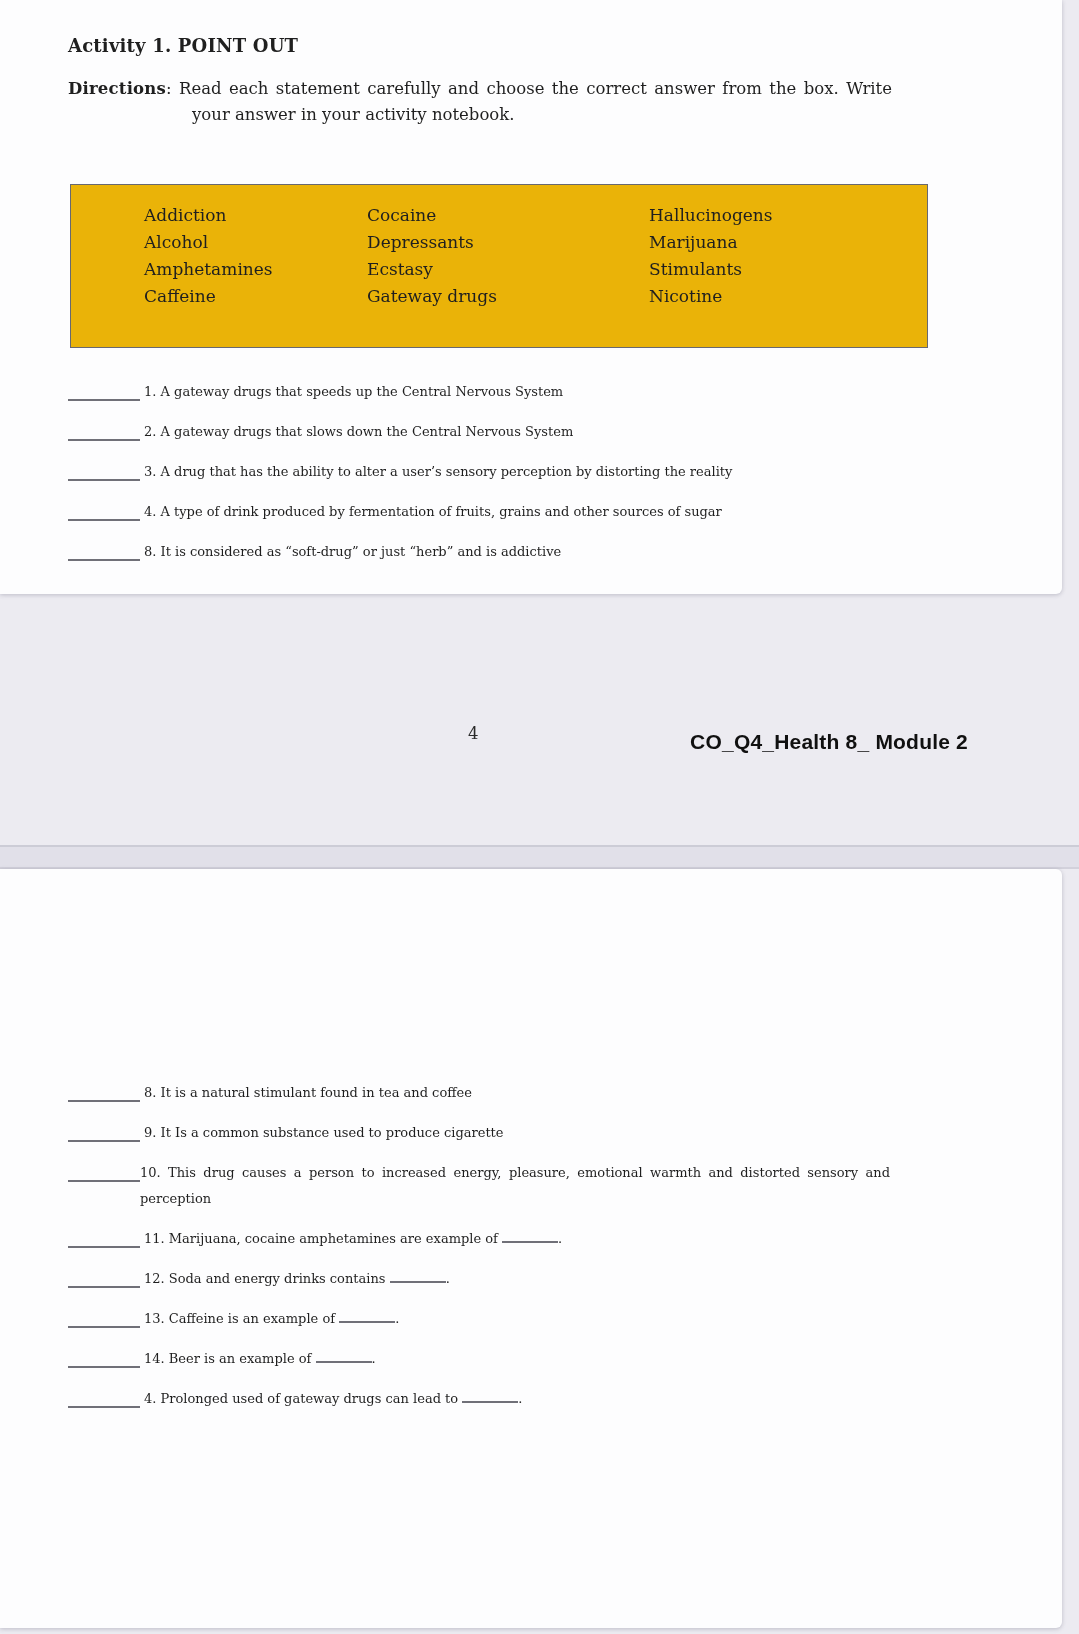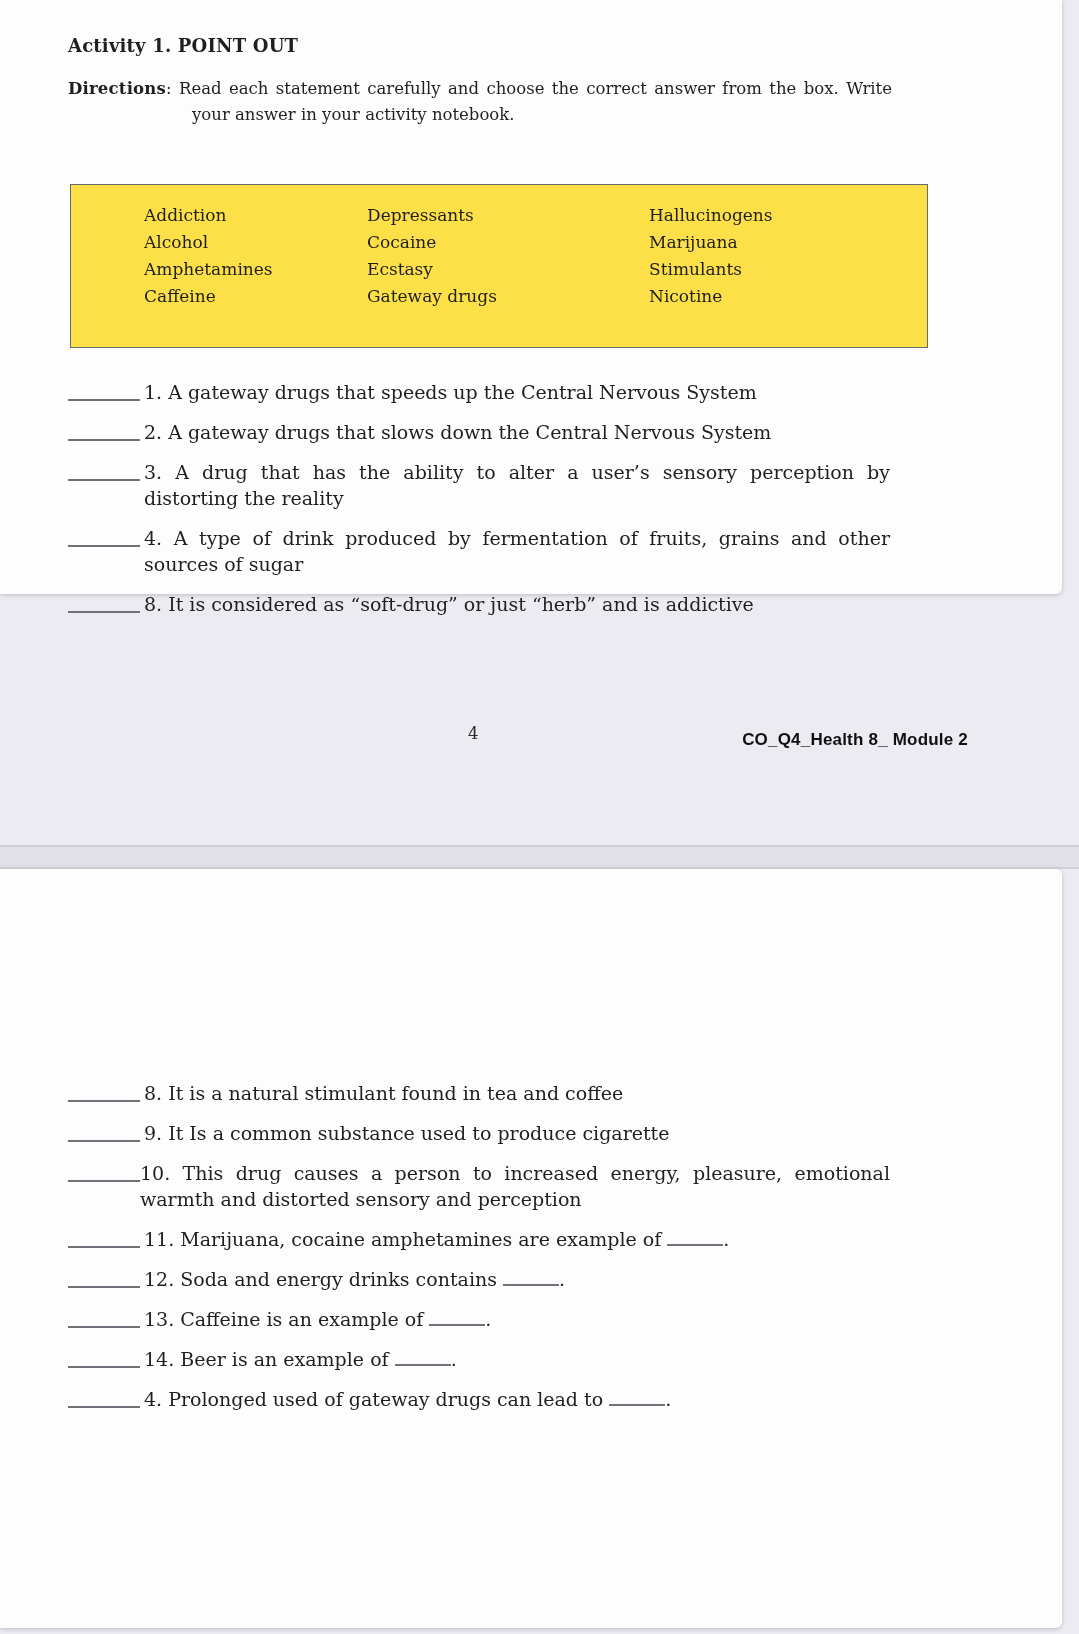--- a/index.html
+++ b/index.html
@@ -48,49 +48,49 @@
   .dir-label { font-weight: bold; letter-spacing: .2px; }
 
   .word-box {
     margin-top: 56px; margin-left: 2px;
     width: 858px; height: 164px;
     border: 1px solid #686870;
     box-sizing: border-box;
     padding: 17px 0 0 73px;
     display: grid;
     grid-template-columns: 223px 282px auto;
-    background: #fde047;
+    background: #eab308;
   }
   .wb-item { font-size: 17px; line-height: 27px; }
 
   .questions { margin-top: 31px; width: 822px; }
   .q-row { display: flex; align-items: flex-start; margin-bottom: 14px; }
   .q-blank {
     flex: 0 0 72px; height: 20px;
     border-bottom: 2px solid #707078;
     margin-right: 4px;
   }
   .q-row.no-gap .q-blank { margin-right: 0; }
   .q-body {
-    flex: 1; font-size: 19px; line-height: 26px;
+    flex: 1; font-size: 13px; line-height: 26px;
     text-align: justify;
   }
   .inline-blank {
     display: inline-block; width: 56px; height: 13px;
     border-bottom: 2px solid #707078;
   }
 
   .page-num {
     position: absolute; left: 468px; top: 724px;
     font-size: 16.5px; color: #2a2a2a;
   }
   .footer {
     position: absolute; right: 94px; top: 730px;
     font-family: "Liberation Sans", sans-serif;
-    font-weight: bold; font-size: 17px; color: #101010;
+    font-weight: bold; font-size: 21px; color: #101010;
     letter-spacing: .2px;
   }
 </style>
 </head>
 <body>
 
 <div class="canvas">
 
   <div class="page page1">
     <div class="content">
@@ -99,22 +99,22 @@
       <p class="directions"><span class="dir-label">Directions</span><span>: Read each statement carefully and choose the correct answer from the box. Write your answer in your activity notebook.</span></p>
 
       <div class="word-box" id="word-box">
           <div class="wb-col">
             <div class="wb-item">Addiction</div>
             <div class="wb-item">Alcohol</div>
             <div class="wb-item">Amphetamines</div>
             <div class="wb-item">Caffeine</div>
           </div>
           <div class="wb-col">
+            <div class="wb-item">Cocaine</div>
             <div class="wb-item">Depressants</div>
-            <div class="wb-item">Cocaine</div>
             <div class="wb-item">Ecstasy</div>
             <div class="wb-item">Gateway drugs</div>
           </div>
           <div class="wb-col">
             <div class="wb-item">Hallucinogens</div>
             <div class="wb-item">Marijuana</div>
             <div class="wb-item">Stimulants</div>
             <div class="wb-item">Nicotine</div>
           </div>
         </div>

